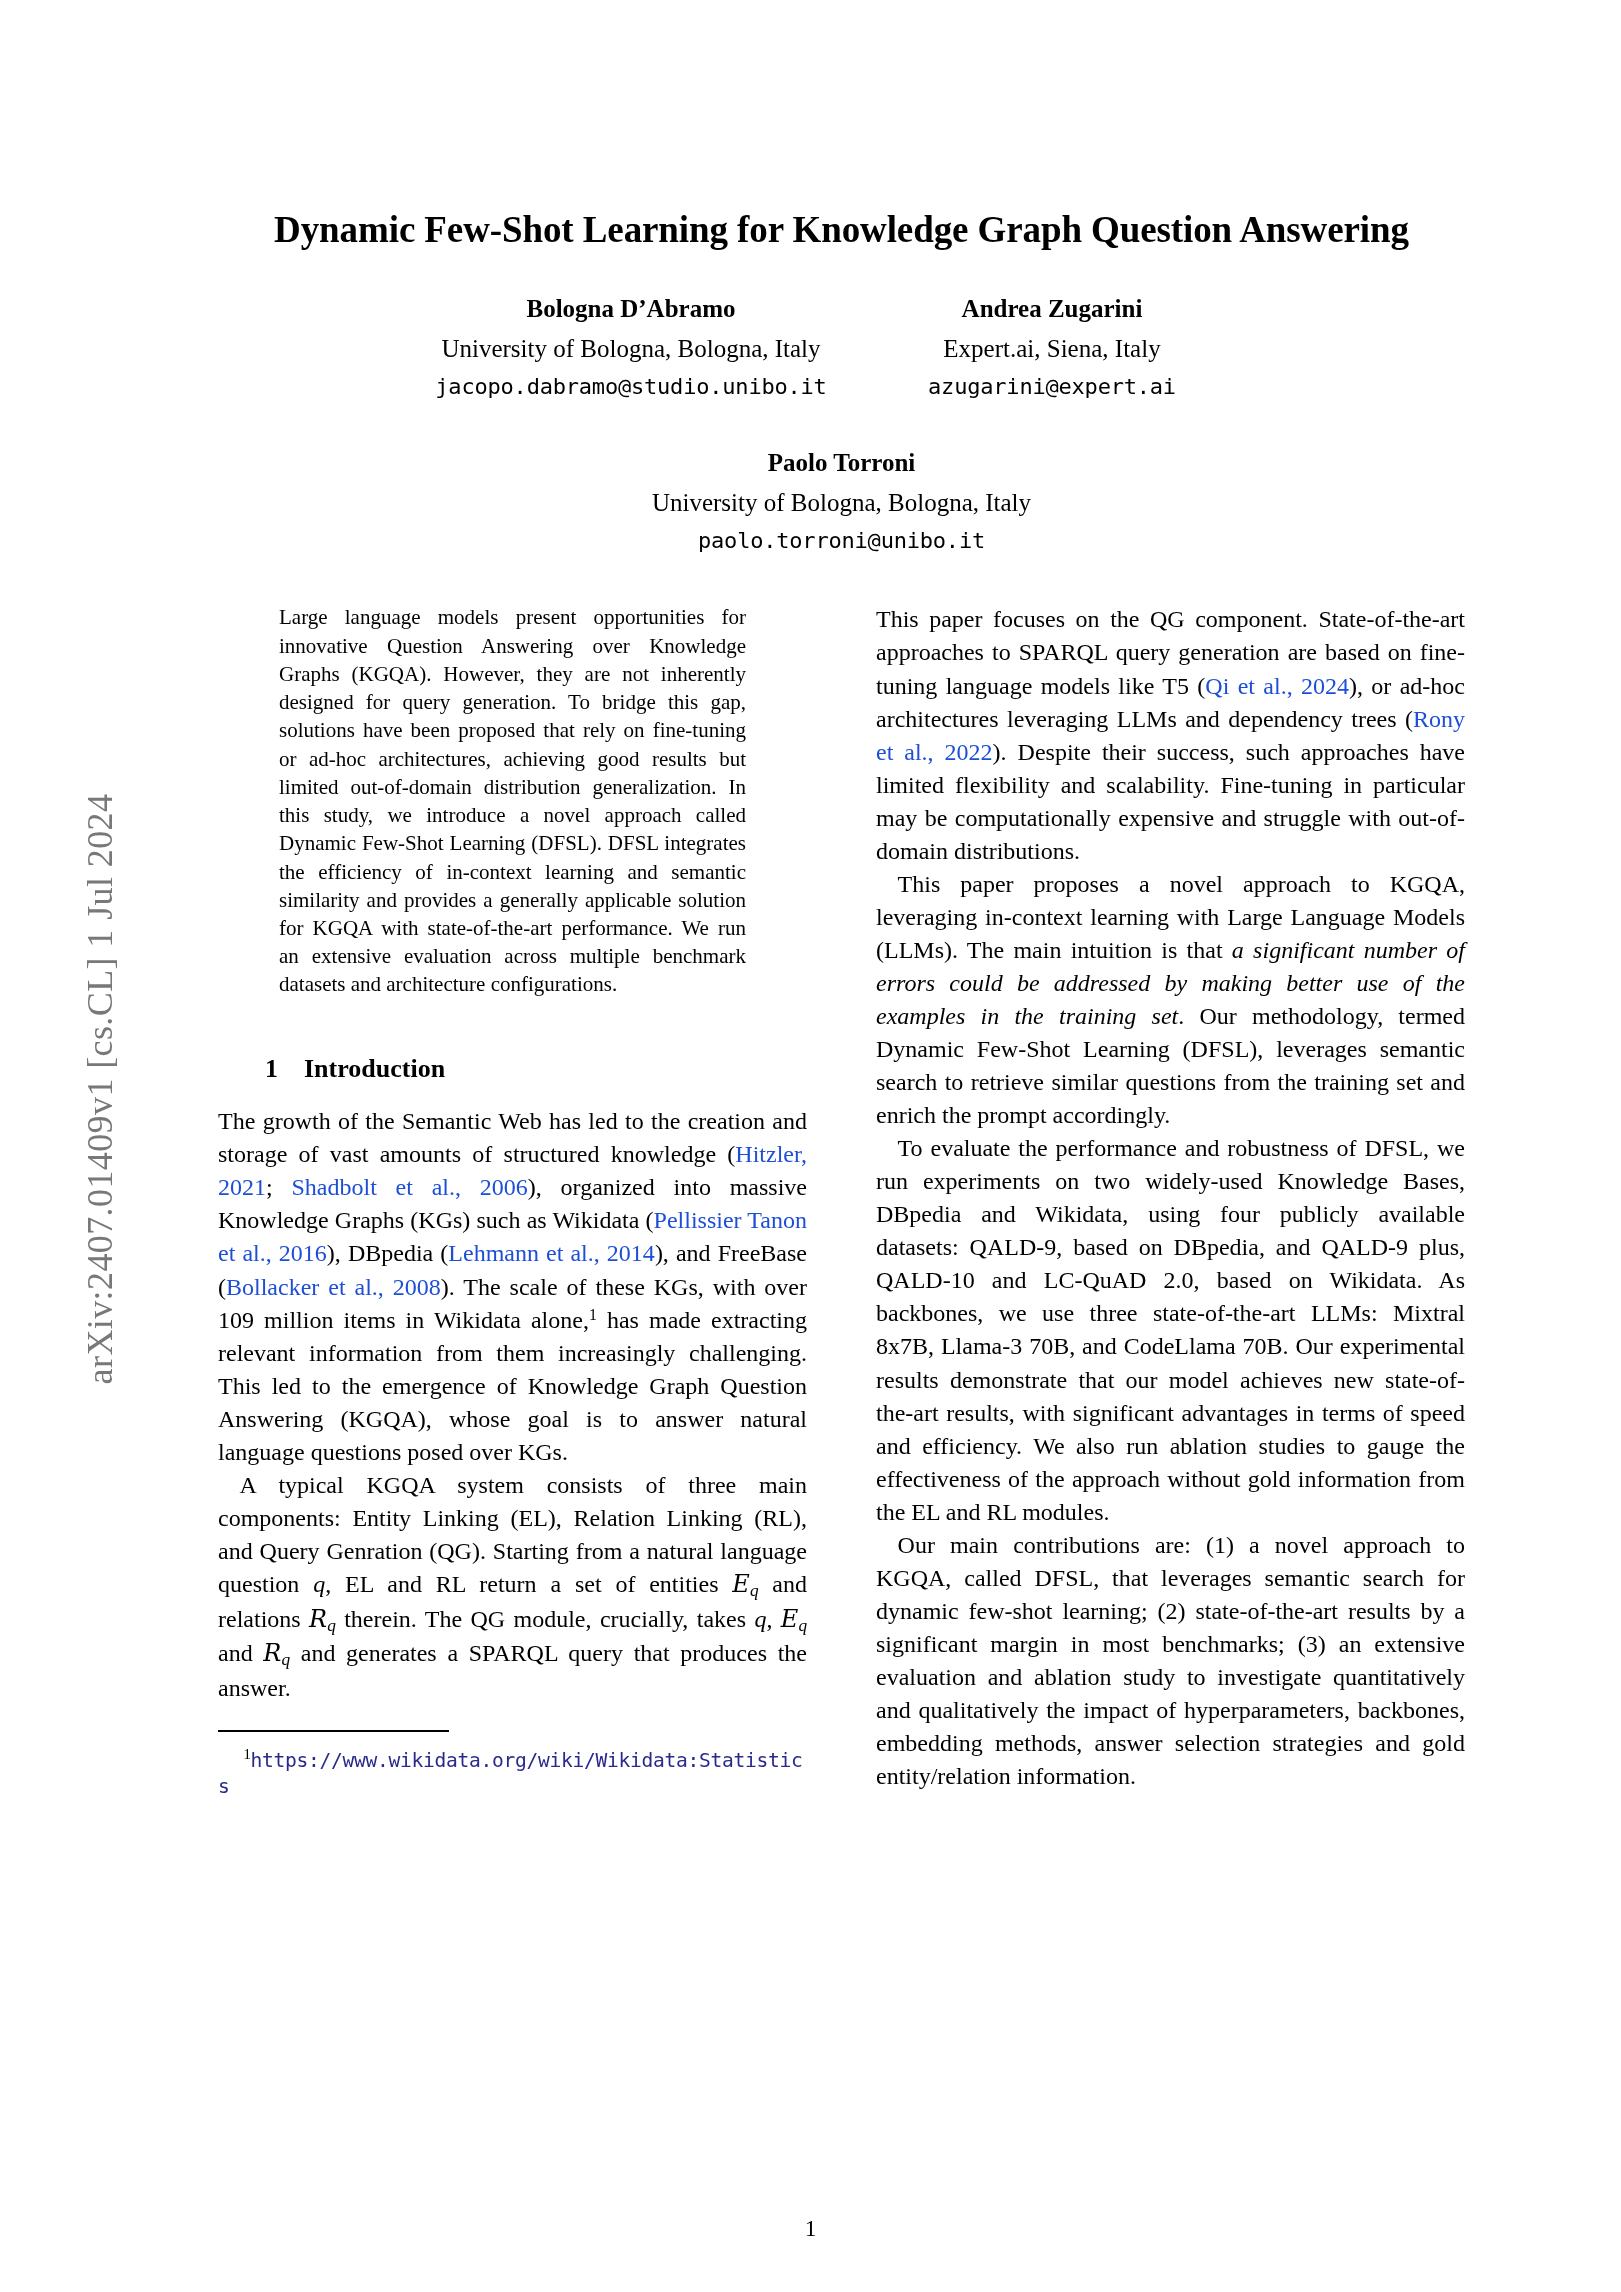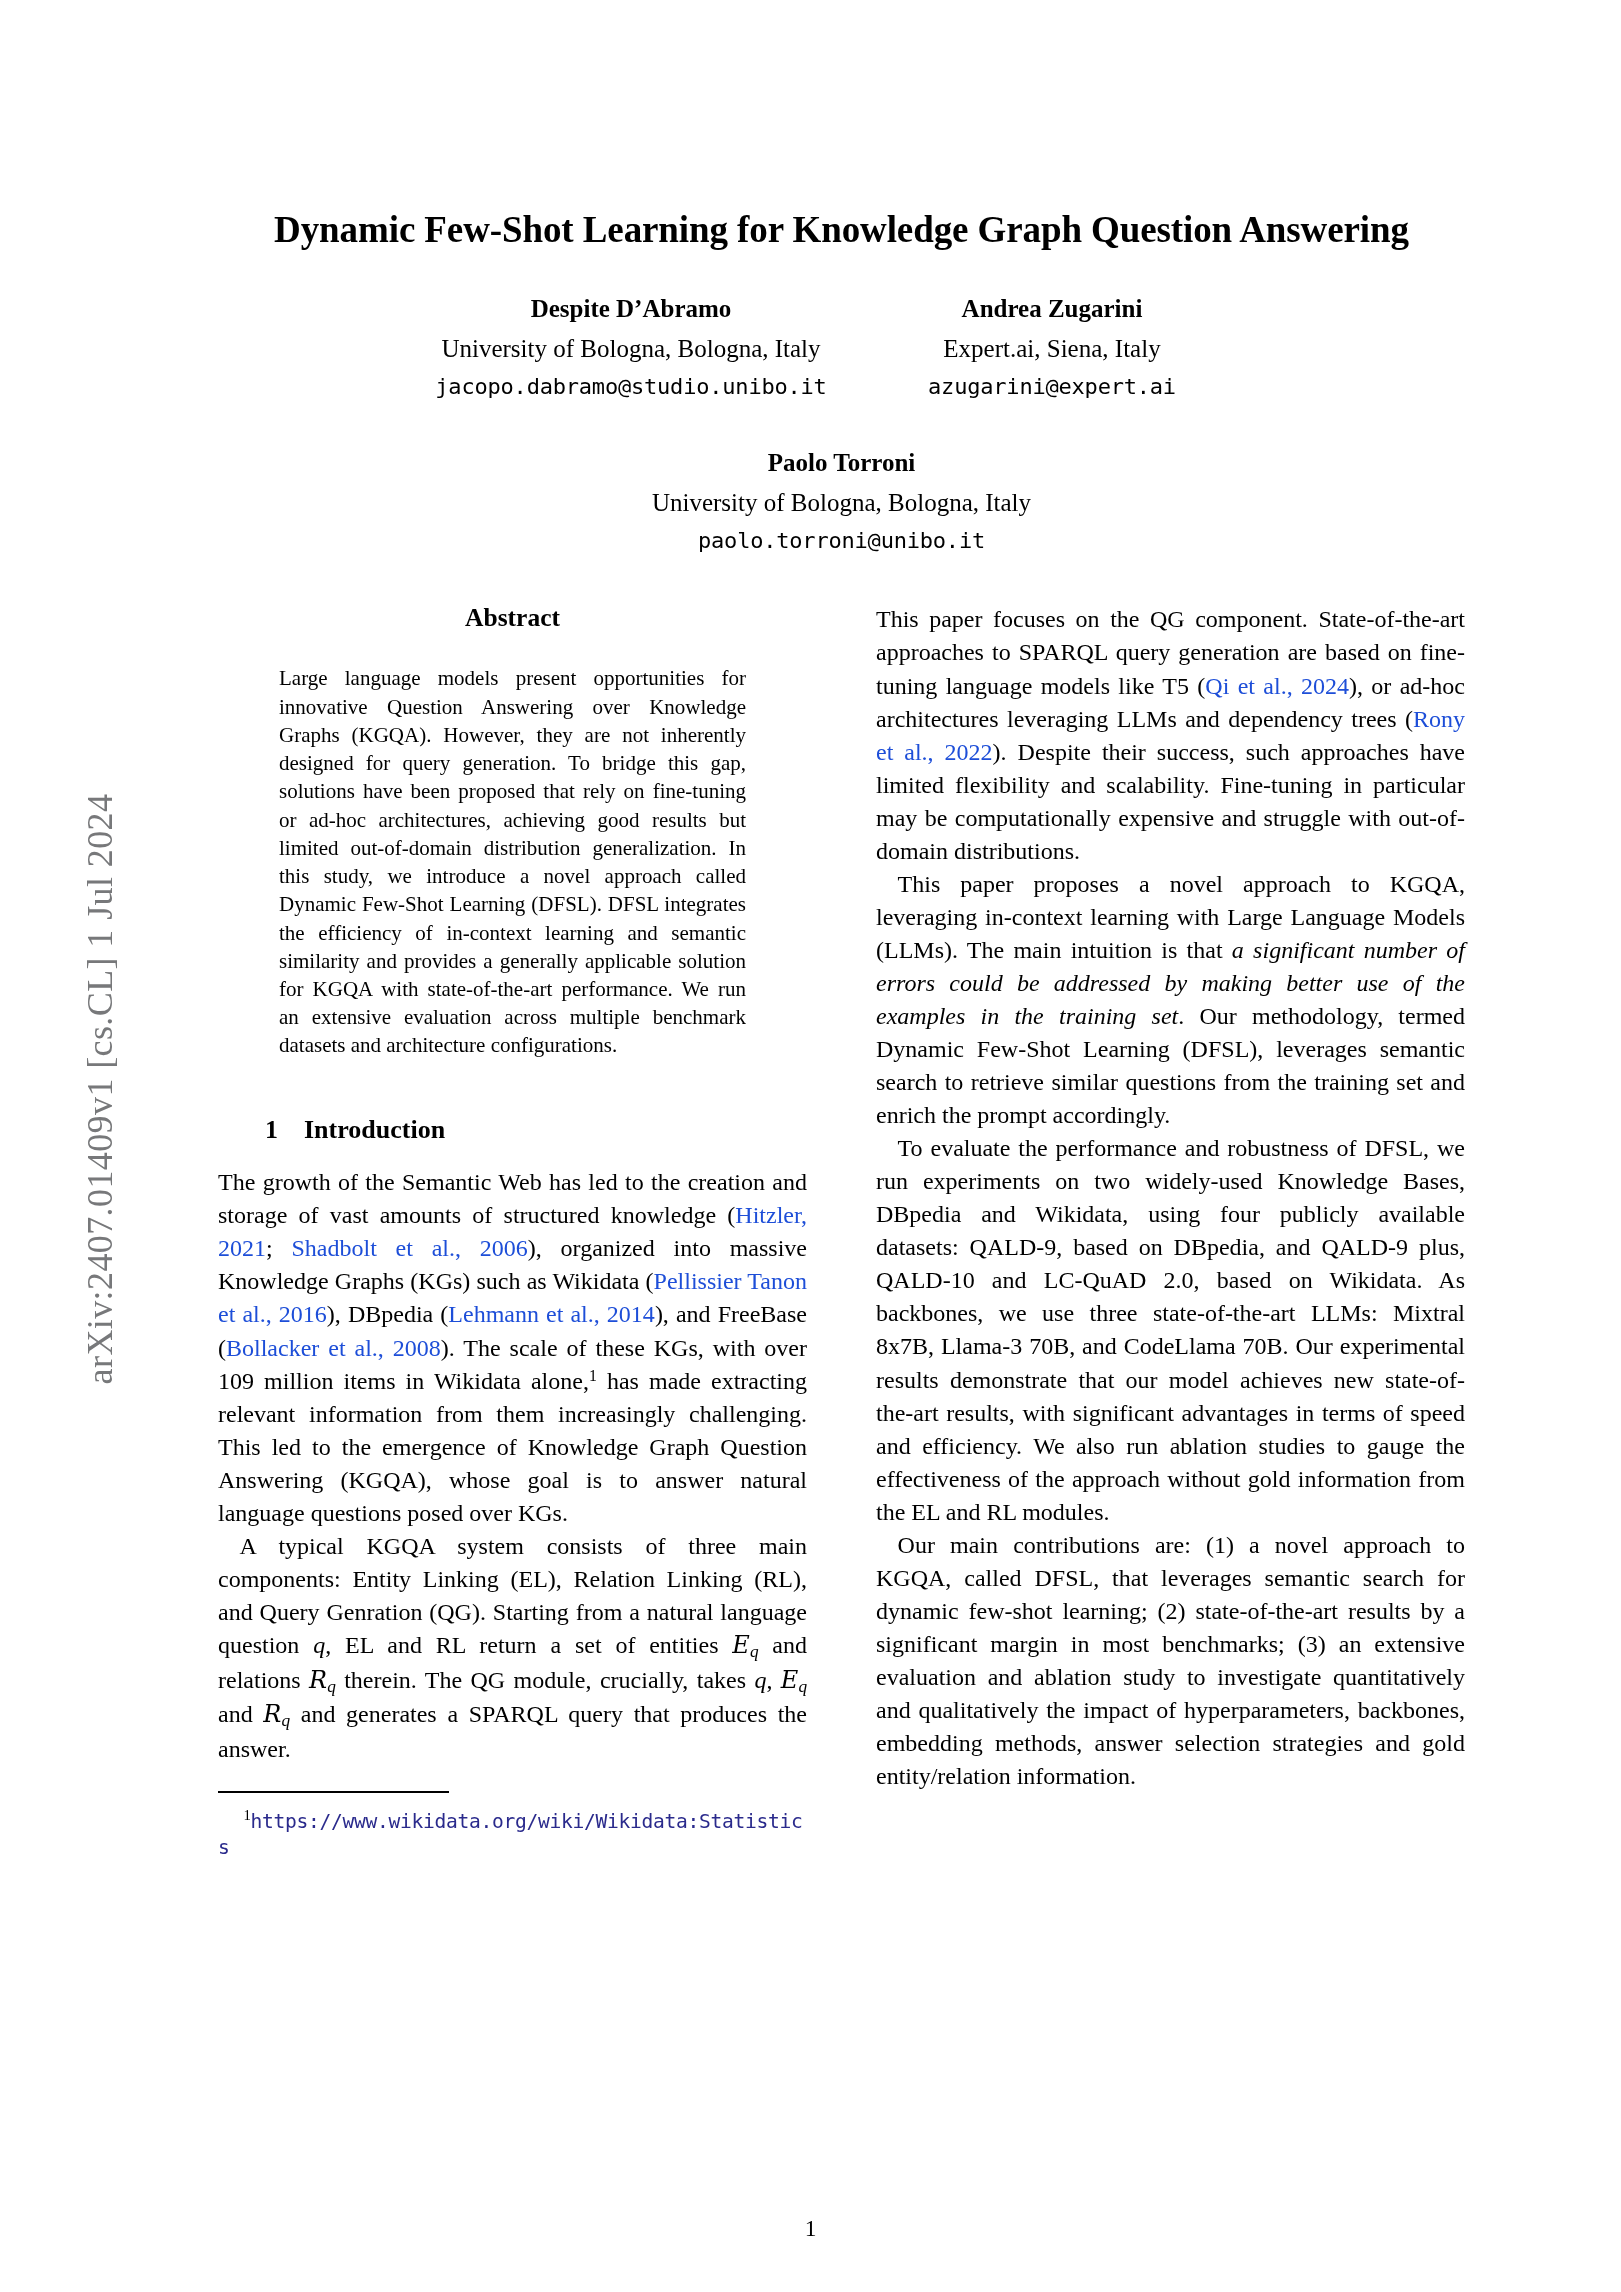--- a/index.html
+++ b/index.html
@@ -193,42 +193,41 @@
 <div class="page">
 
   <div class="arxiv-stamp">arXiv:2407.01409v1  [cs.CL]  1 Jul 2024</div>
 
   <div class="content">
 
     <div class="title">Dynamic Few-Shot Learning for Knowledge Graph Question Answering</div>
 
     <div class="authors-row">
       <div class="author-block">
-        <div class="author-name">Despite D’Abramo</div>
+        <div class="author-name">Bologna D’Abramo</div>
         <div class="author-affil">University of Bologna, Bologna, Italy</div>
         <div class="author-email">jacopo.dabramo@studio.unibo.it</div>
       </div>
       <div class="author-block">
         <div class="author-name">Andrea Zugarini</div>
         <div class="author-affil">Expert.ai, Siena, Italy</div>
         <div class="author-email">azugarini@expert.ai</div>
       </div>
     </div>
 
     <div class="author-block single">
       <div class="author-name">Paolo Torroni</div>
       <div class="author-affil">University of Bologna, Bologna, Italy</div>
       <div class="author-email">paolo.torroni@unibo.it</div>
     </div>
 
     <div class="columns">
 
       <div class="col col-left">
 
-        <div class="abstract-head">Abstract</div>
         <div class="abstract-body">Large language models present opportunities for innovative Question Answering over Knowledge Graphs (KGQA). However, they are not inherently designed for query generation. To bridge this gap, solutions have been proposed that rely on fine-tuning or ad-hoc architectures, achieving good results but limited out-of-domain distribution generalization. In this study, we introduce a novel approach called Dynamic Few-Shot Learning (DFSL). DFSL integrates the efficiency of in-context learning and semantic similarity and provides a generally applicable solution for KGQA with state-of-the-art performance. We run an extensive evaluation across multiple benchmark datasets and architecture configurations.</div>
 
         <div class="section-head">
           <span class="num">1</span><span>Introduction</span>
         </div>
 
         <p class="body noindent"><span>The growth of the Semantic Web has led to the creation and storage of vast amounts of structured knowledge (</span><span class="cite">Hitzler, 2021</span><span>; </span><span class="cite">Shadbolt et al., 2006</span><span>), organized into massive Knowledge Graphs (KGs) such as Wikidata (</span><span class="cite">Pellissier Tanon et al., 2016</span><span>), DBpedia (</span><span class="cite">Lehmann et al., 2014</span><span>), and FreeBase (</span><span class="cite">Bollacker et al., 2008</span><span>). The scale of these KGs, with over 109 million items in Wikidata alone,</span><sup class="fn">1</sup><span> has made extracting relevant information from them increasingly challenging. This led to the emergence of Knowledge Graph Question Answering (KGQA), whose goal is to answer natural language questions posed over KGs.</span></p>
         <p class="body"><span>A typical KGQA system consists of three main components: Entity Linking (EL), Relation Linking (RL), and Query Genration (QG). Starting from a natural language question </span><span class="mathit">q</span><span>, EL and RL return a set of entities </span><span class="calE">E</span><sub class="q">q</sub><span> and relations </span><span class="calE">R</span><sub class="q">q</sub><span> therein. The QG module, crucially, takes </span><span class="mathit">q</span><span>, </span><span class="calE">E</span><sub class="q">q</sub><span> and </span><span class="calE">R</span><sub class="q">q</sub><span> and generates a SPARQL query that produces the answer.</span></p>
 
         <div class="footnote-wrap">

